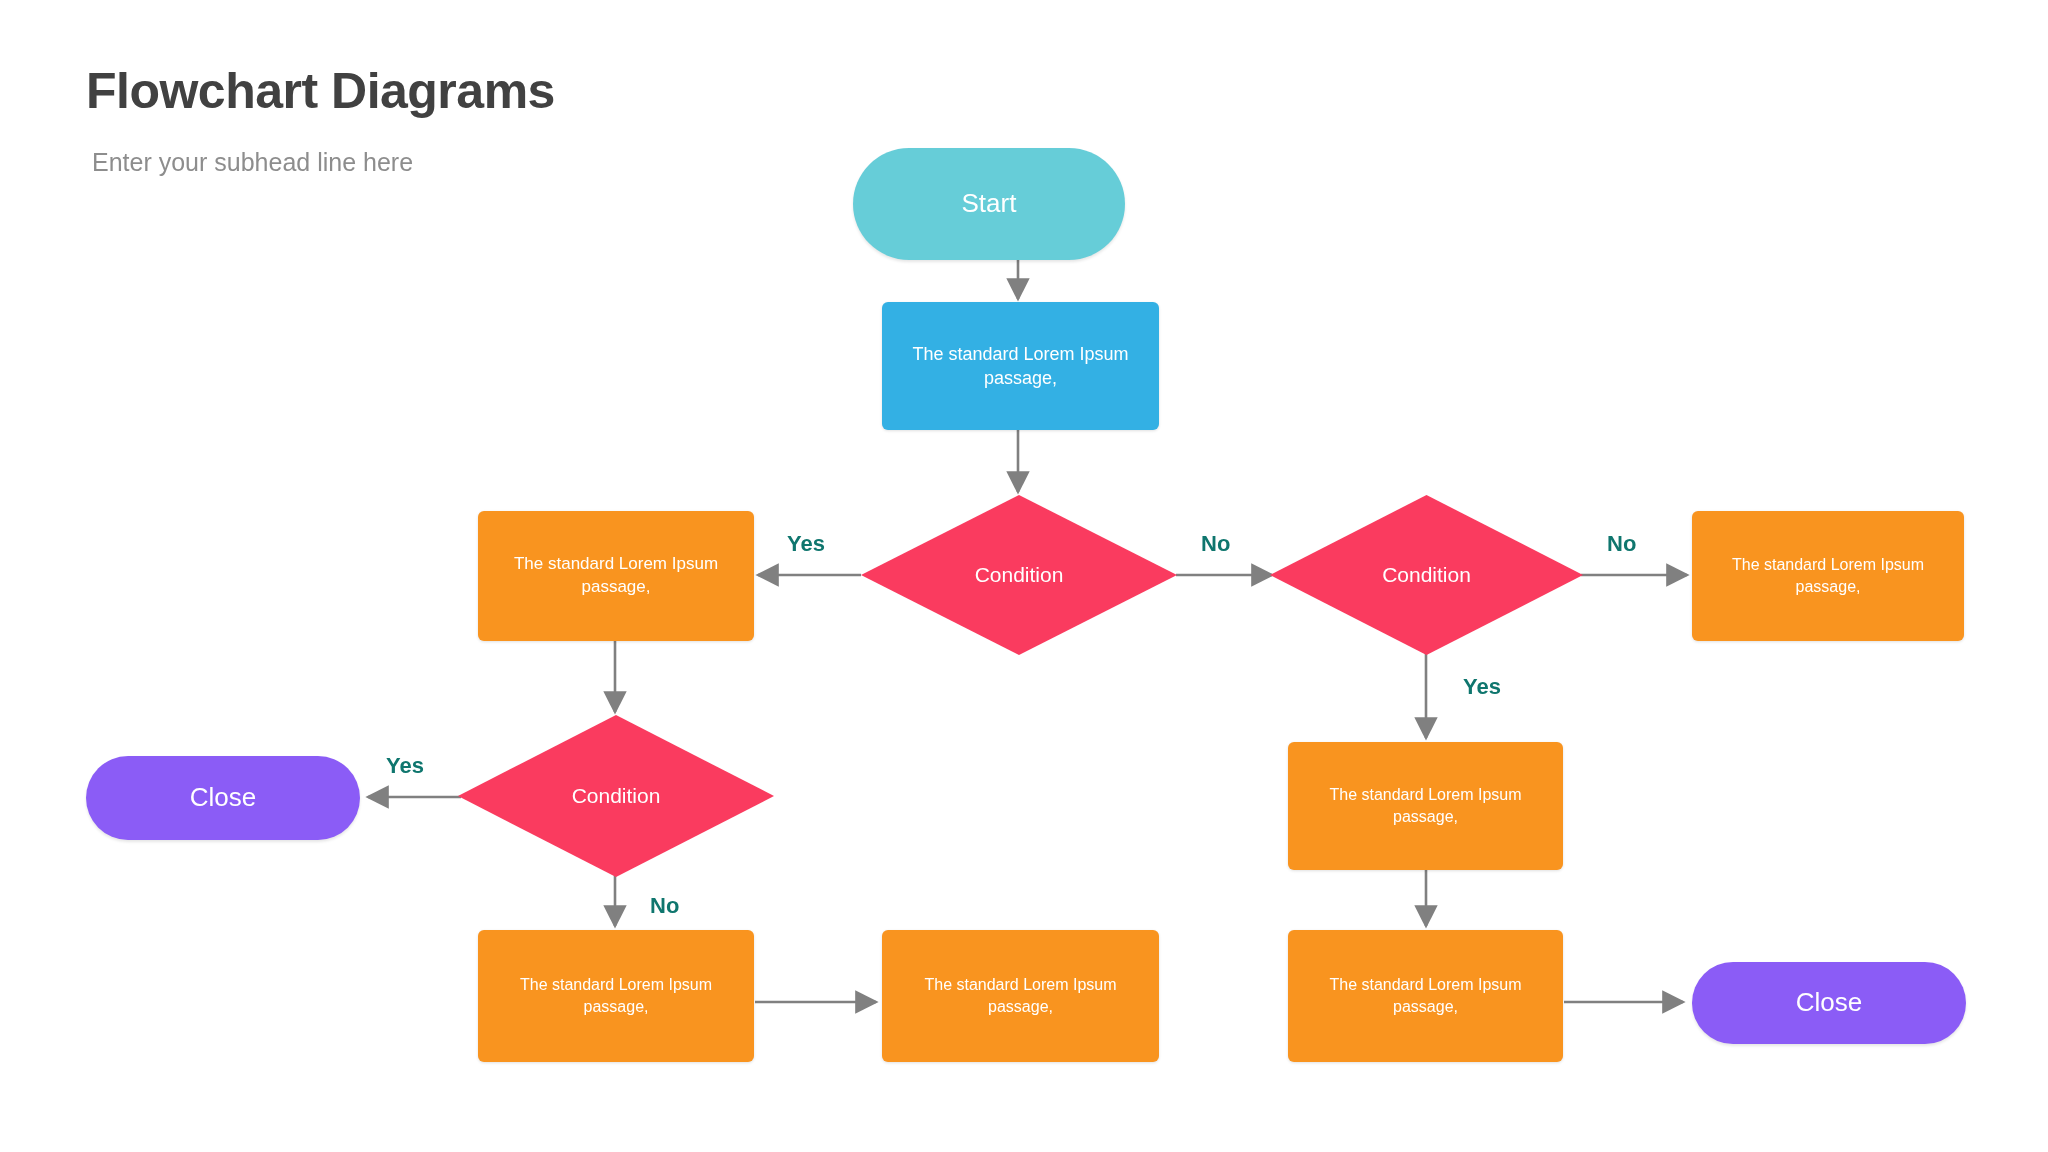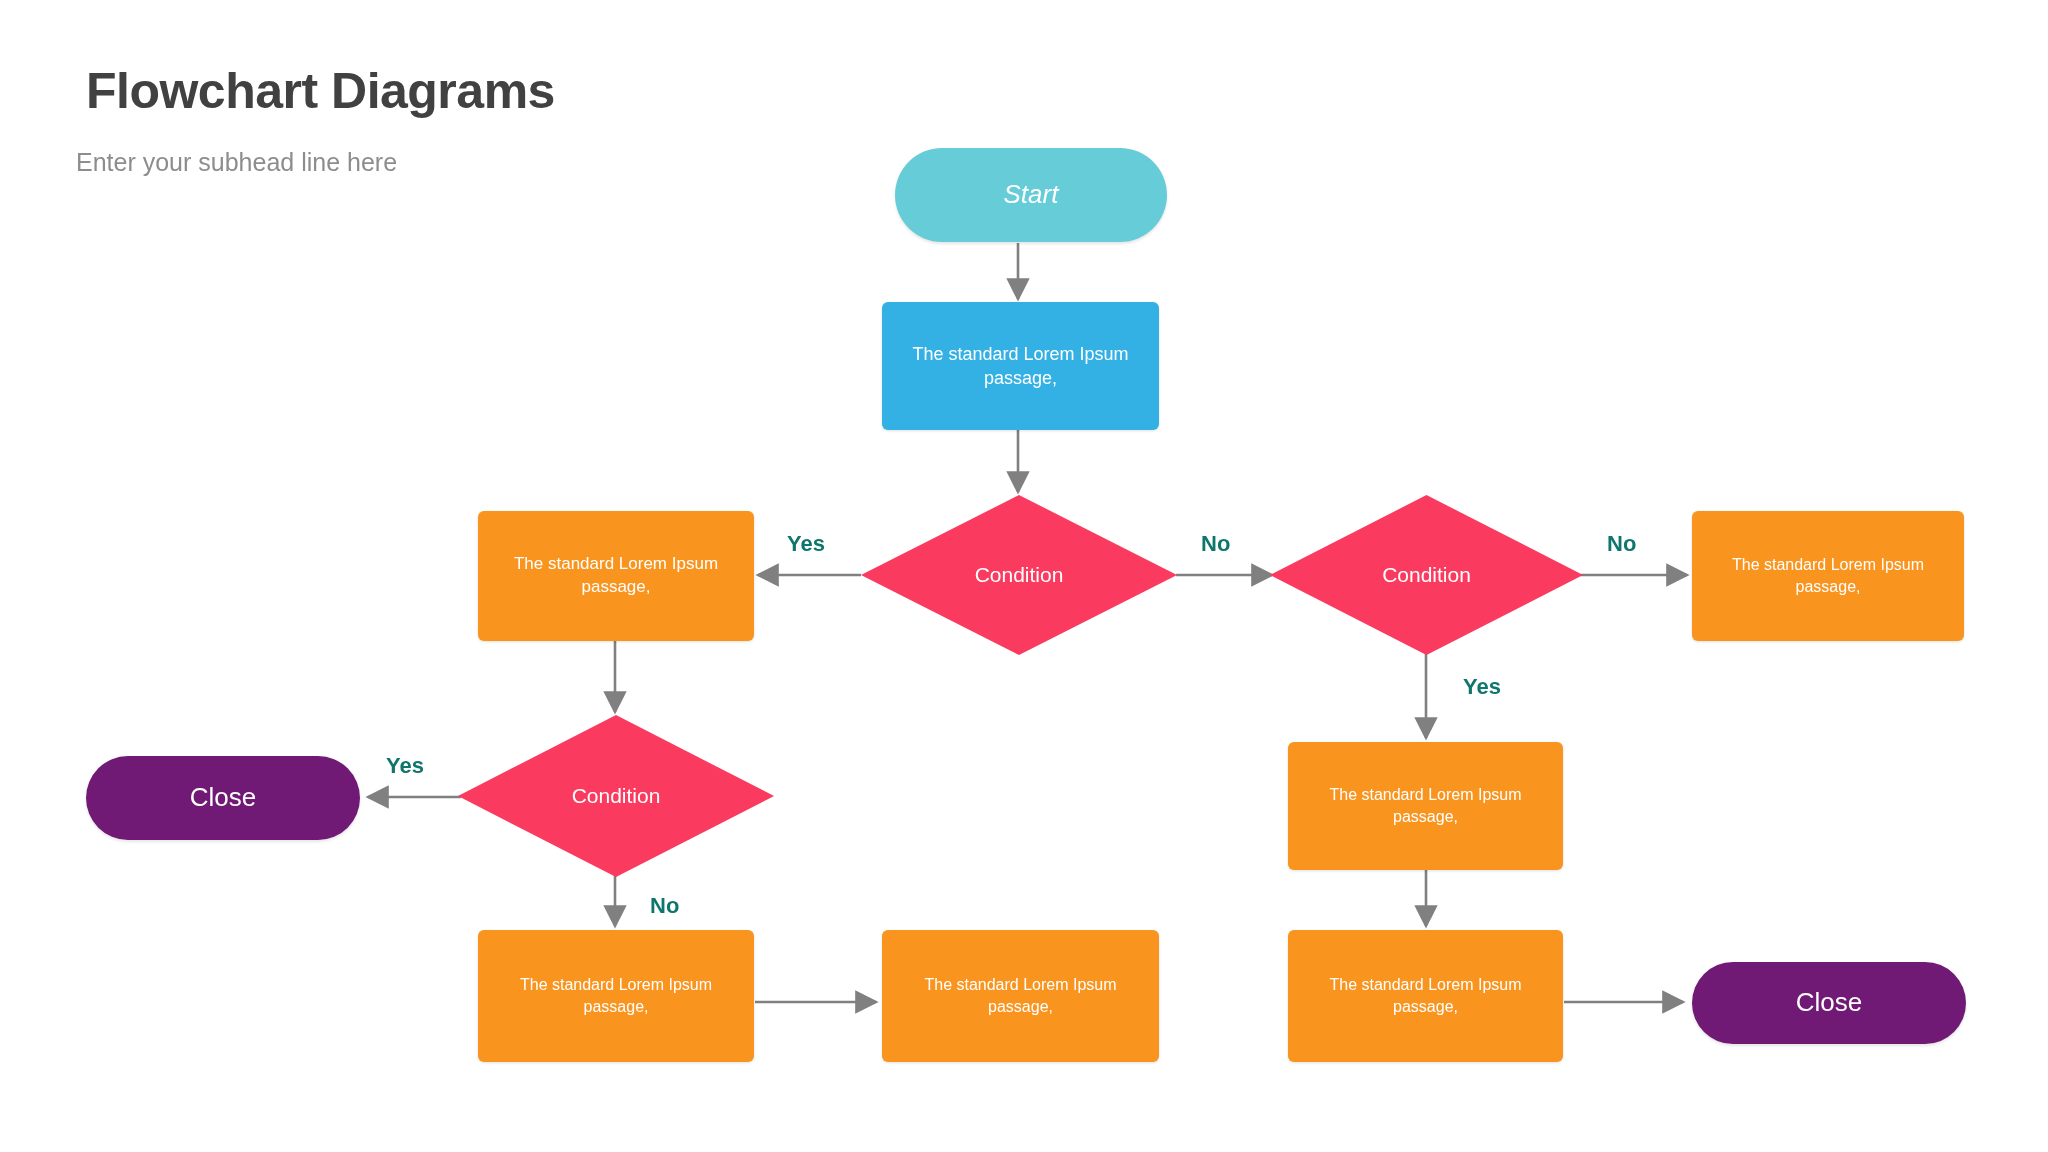--- a/index.html
+++ b/index.html
@@ -22,21 +22,21 @@
     left: 86px;
     top: 62px;
     font-size: 50px;
     font-weight: bold;
     color: #414141;
     letter-spacing: -0.5px;
     white-space: nowrap;
   }
   #page-subhead {
     position: absolute;
-    left: 76px;
+    left: 92px;
     top: 148px;
     font-size: 25px;
     font-weight: normal;
     color: #8d8d8d;
     white-space: nowrap;
   }
 
   
   #flow-canvas {
     position: absolute;
@@ -75,21 +75,21 @@
   
   .node.terminator {
     border-radius: 999px;
     font-size: 26px;
   }
   .node.terminator.start {
     background: #66cdd8;
     box-shadow: 0 2px 3px rgba(0,0,0,0.10);
   }
   .node.terminator.close {
-    background: #701a75;
+    background: #8b5cf6;
     box-shadow: 0 2px 3px rgba(0,0,0,0.10);
   }
 
   
   .node.process {
     font-size: 17px;
     border-radius: 6px;
     box-shadow: 0 1px 3px rgba(0,0,0,0.12);
   }
   .node.process.blue {
@@ -165,21 +165,21 @@
 
     <line x1="615" y1="640" x2="615" y2="712" stroke="#808080" stroke-width="2.6" marker-end="url(#arrowhead)"></line>
 
     <line x1="461" y1="797" x2="368" y2="797" stroke="#808080" stroke-width="2.6" marker-end="url(#arrowhead)"></line>
 
     <line x1="615" y1="872" x2="615" y2="926" stroke="#808080" stroke-width="2.6" marker-end="url(#arrowhead)"></line>
 
     <line x1="755" y1="1002" x2="876" y2="1002" stroke="#808080" stroke-width="2.6" marker-end="url(#arrowhead)"></line>
   </svg>
 
-  <div class="node terminator start" style="left:895px; top:148px; width:272px; height:94px;font-style:italic;">
+  <div class="node terminator start" style="left:853px; top:148px; width:272px; height:112px;">
     <span class="node-label">Start</span>
   </div>
 
   <div class="node process blue" style="left:882px; top:302px; width:277px; height:128px;">
     <span class="node-label">The standard Lorem Ipsum passage,</span>
   </div>
 
   <div class="node decision" style="left:861px; top:495px; width:316px; height:160px;">
     <span class="diamond-shape"></span>
     <span class="node-label">Condition</span>

